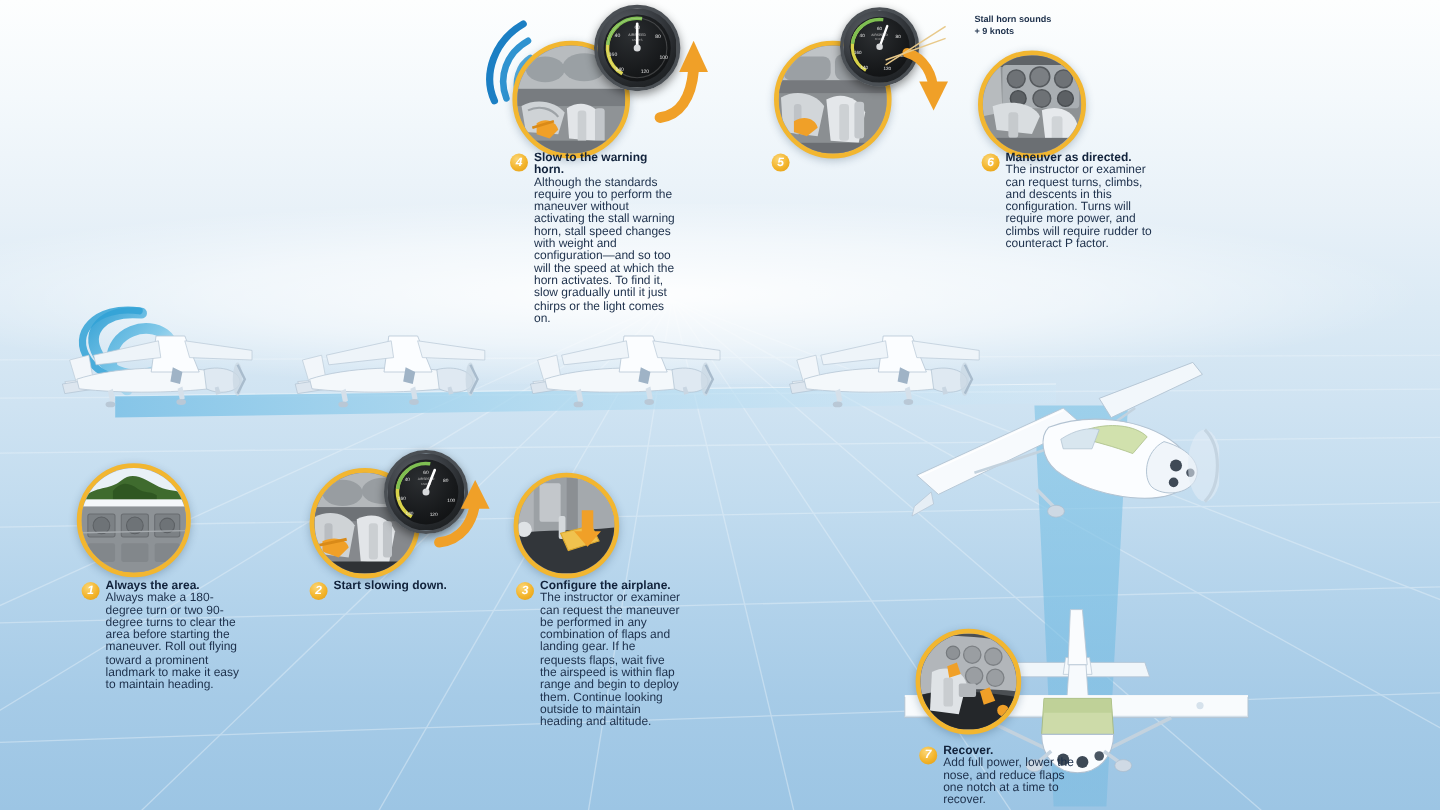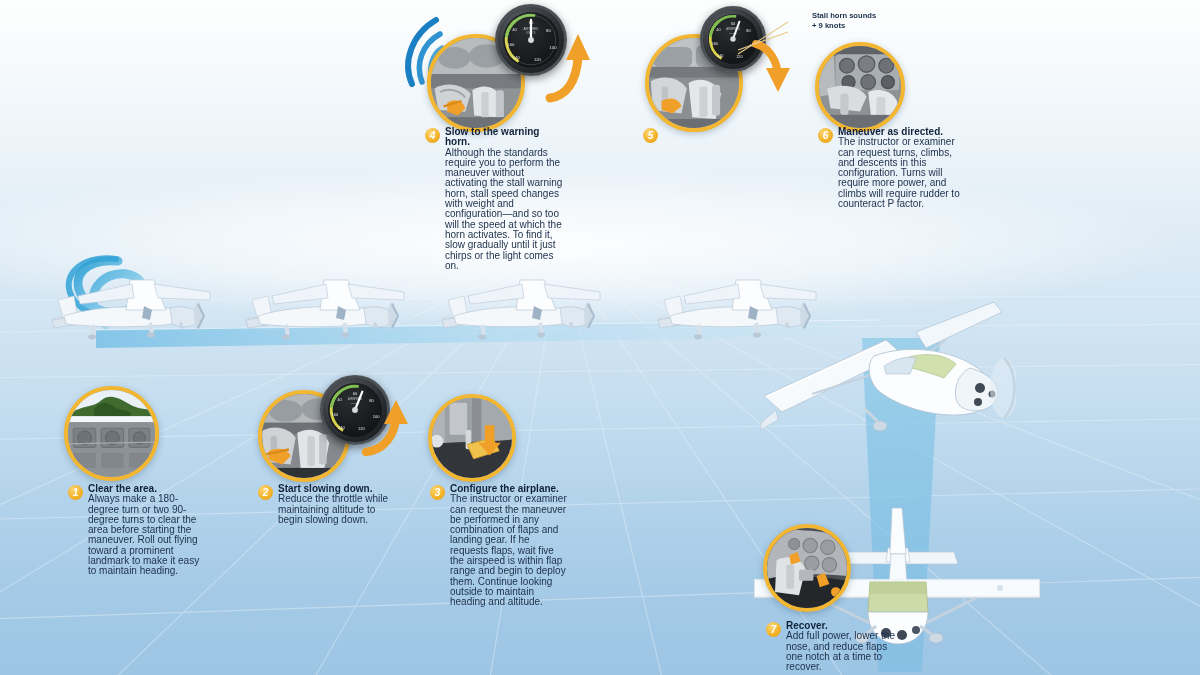--- a/index.html
+++ b/index.html
@@ -561,30 +561,29 @@
       <circle cx="6" cy="54" r="8" fill="#dfe3e6"></circle>
       <rect x="42" y="40" width="7" height="24" rx="2" fill="#d4d8db"></rect>
       <path d="M44 58 L76 50 L84 66 L52 76 Z" fill="#f0c24e" stroke="#d9a72f" stroke-width="1.2"></path>
       <path d="M66 34 L66 56 L58 56 L72 72 L86 56 L78 56 L78 34 Z" fill="#f0a028"></path>
     </svg>
   </div>
 
   <div class="step" style="left:68px; top:484px; width:135px;">
     <div class="badge">1</div>
     <div class="step-body">
-      <span class="step-title">Clear the area.</span>
+      <span class="step-title">Always the area.</span>
       <span class="step-text">Always make a 180-degree turn or two 90-degree turns to clear the area before starting the maneuver. Roll out flying toward a prominent landmark to make it easy to maintain heading.</span>
     </div>
   </div>
 
   <div class="step" style="left:258px; top:484px; width:140px;">
     <div class="badge">2</div>
     <div class="step-body">
       <span class="step-title">Start slowing down.</span>
-      <span class="step-text">Reduce the throttle while maintaining altitude to begin slowing down.</span>
     </div>
   </div>
 
   <div class="step" style="left:430px; top:484px; width:140px;">
     <div class="badge">3</div>
     <div class="step-body">
       <span class="step-title">Configure the airplane.</span>
       <span class="step-text">The instructor or examiner can request the maneuver be performed in any combination of flaps and landing gear. If he requests flaps, wait five the airspeed is within flap range and begin to deploy them. Continue looking outside to maintain heading and altitude.</span>
     </div>
   </div>

